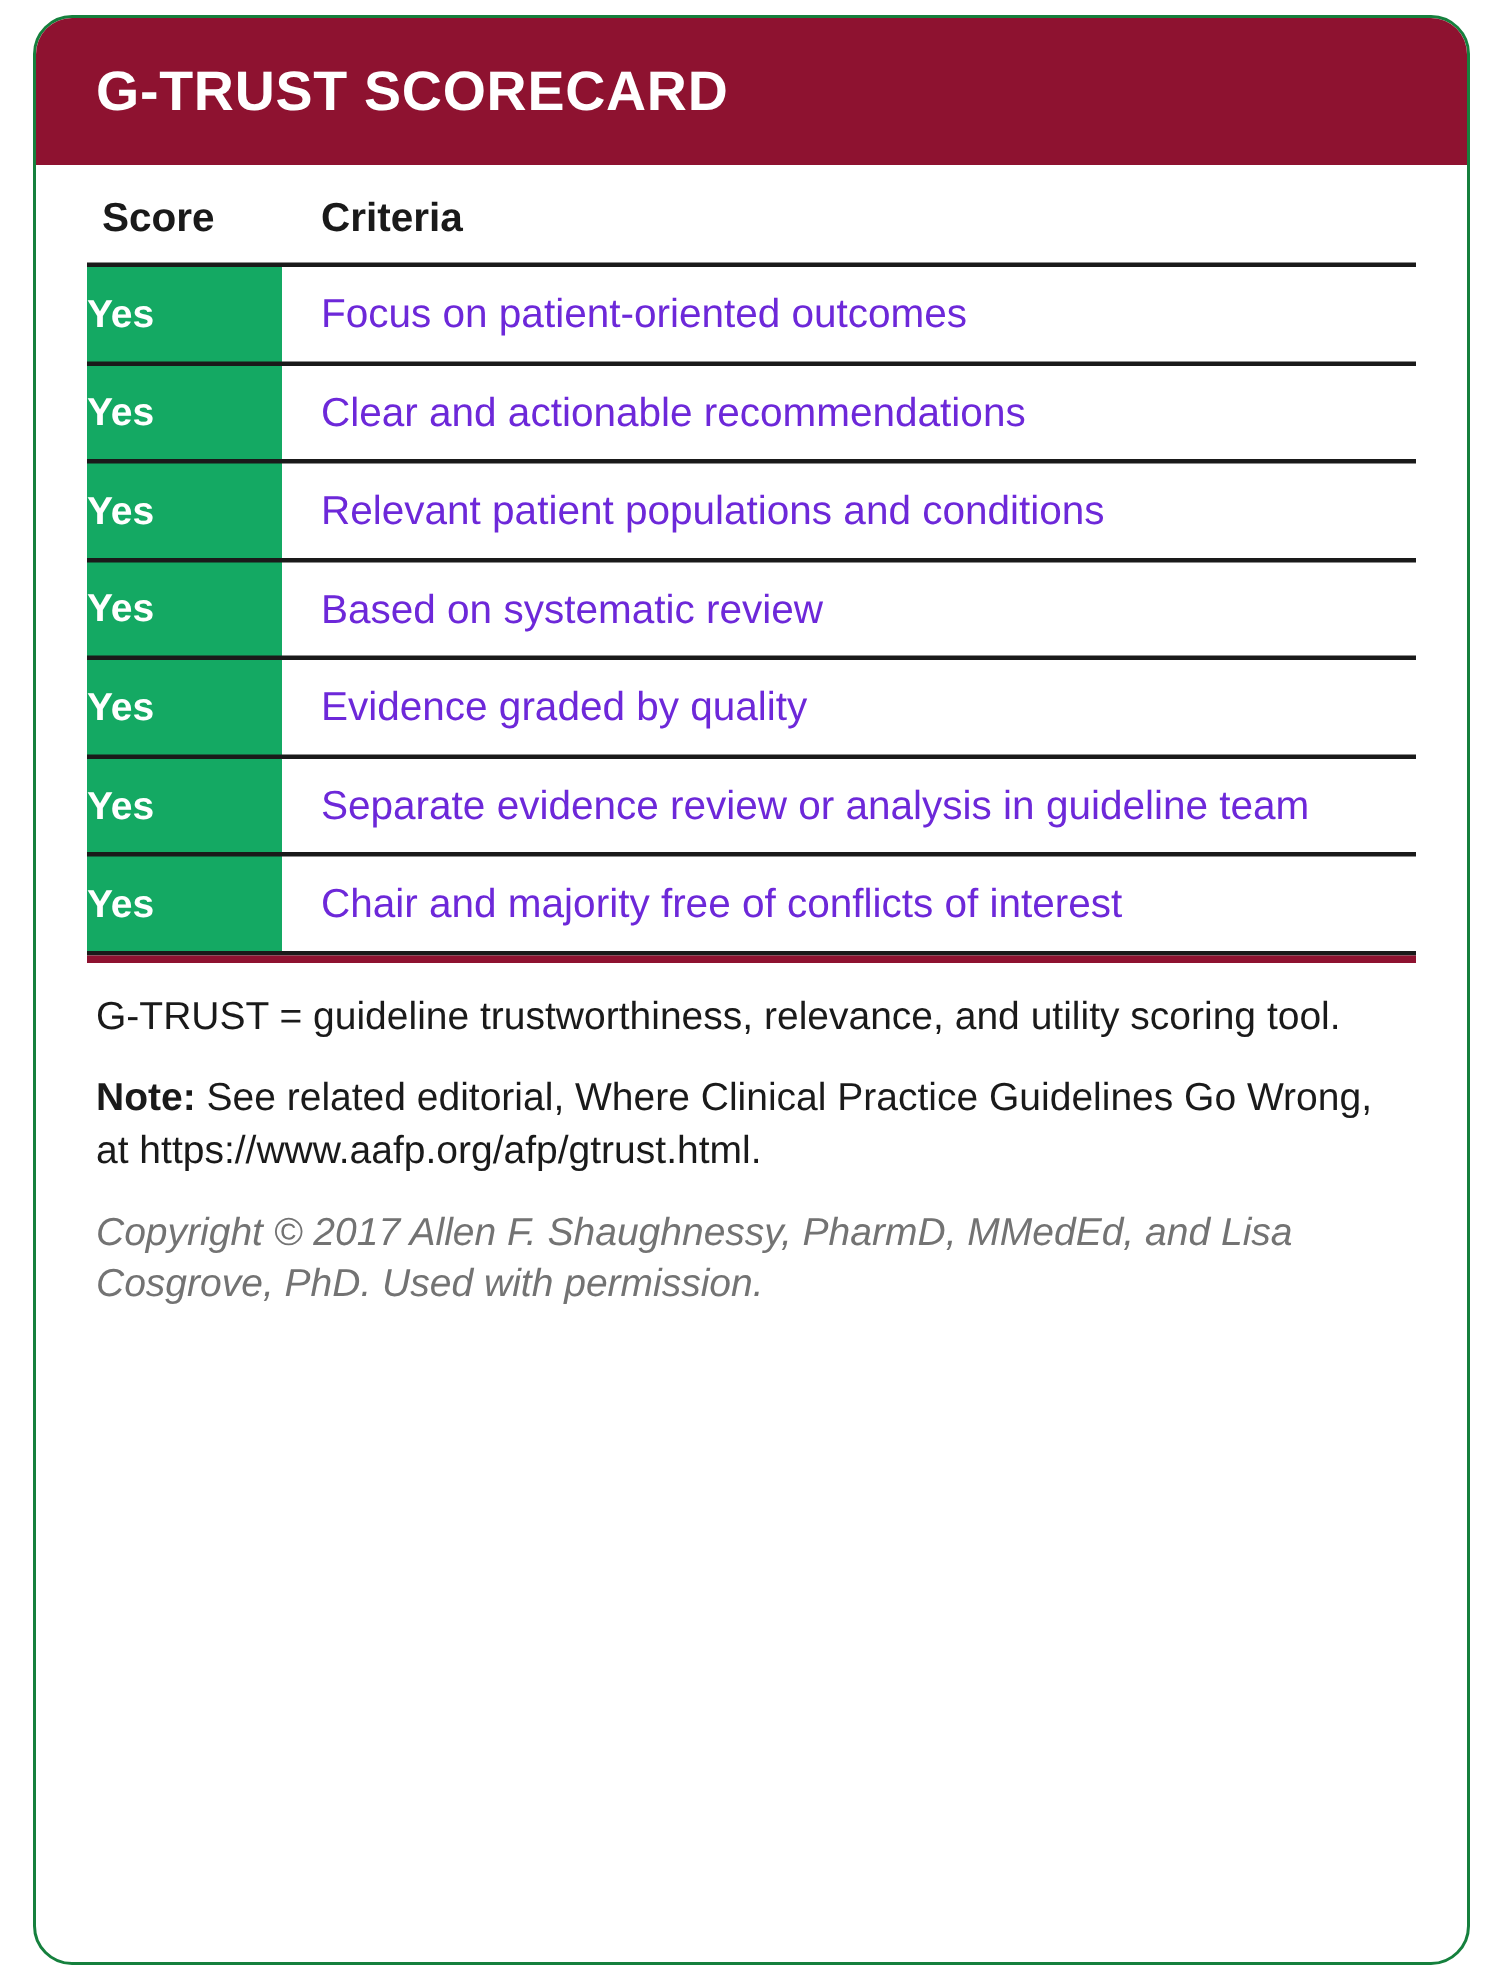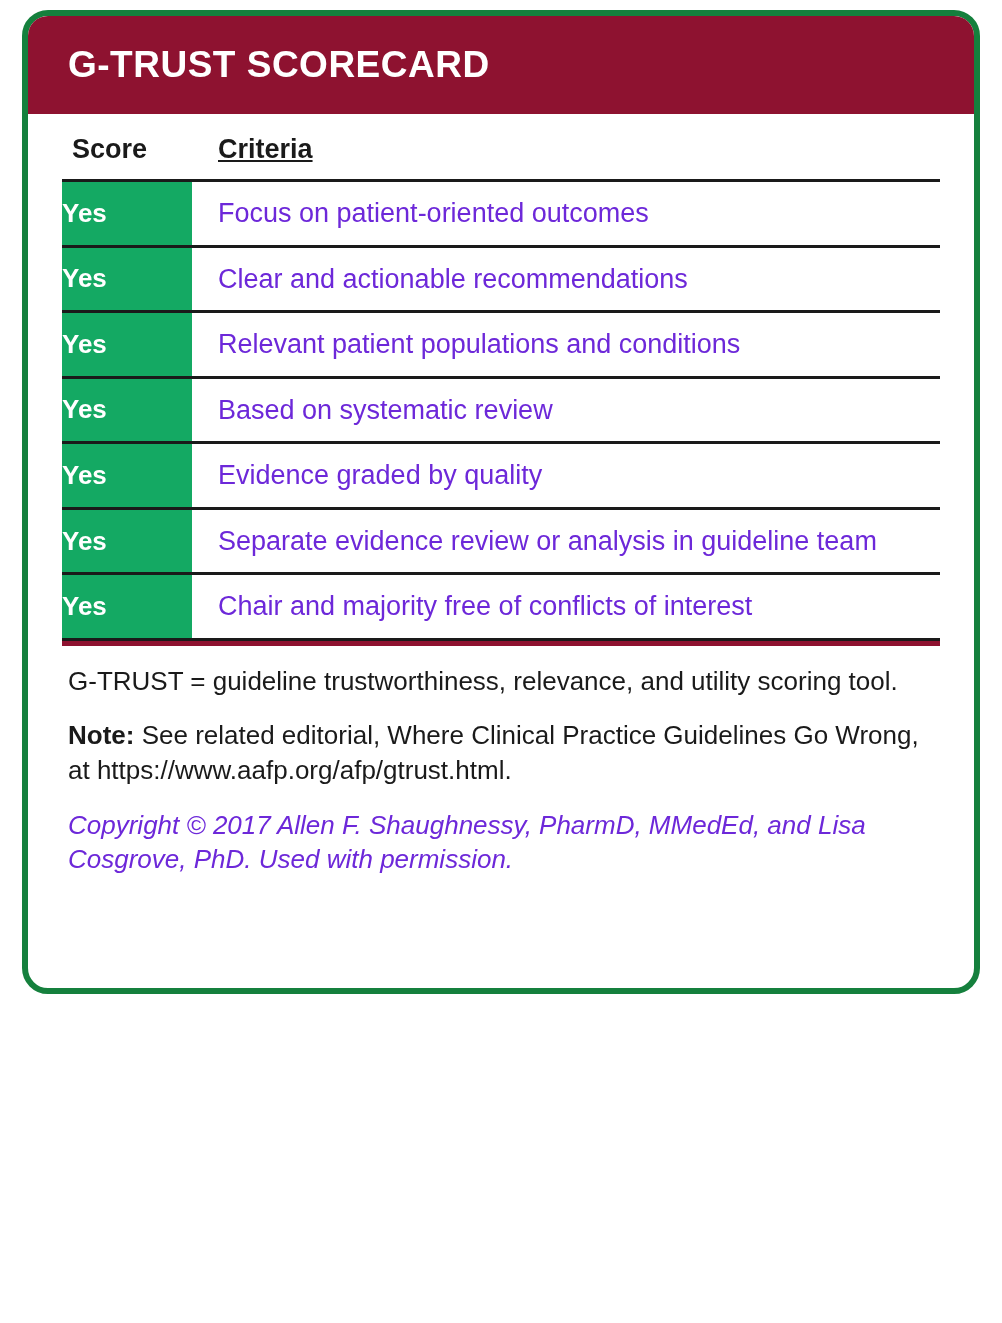--- a/index.html
+++ b/index.html
@@ -12,23 +12,23 @@
     height: 1323px;
     font-family: "Liberation Sans", sans-serif;
     -webkit-font-smoothing: antialiased;
   }
 
   .card {
     position: absolute;
     left: 22px;
     top: 10px;
     width: 958px;
-    height: 984px;
+    height: 1300px;
     box-sizing: border-box;
-    border: 6px solid #15803d;
+    border: 2px solid #15803d;
     border-radius: 26px;
     background: #ffffff;
     overflow: hidden;
   }
 
   .header {
     background: #8e1230;
     height: 98px;
     display: flex;
     align-items: center;
@@ -58,21 +58,21 @@
 
   .th-score, .th-criteria {
     font-size: 27px;
     font-weight: bold;
     color: #1a1a1a;
     text-align: left;
     padding: 6px 0 14px 0;
     vertical-align: bottom;
   }
   .th-score { padding-left: 10px; }
-  .th-criteria { padding-left: 26px; text-decoration: underline; }
+  .th-criteria { padding-left: 26px; }
 
   td.score-cell {
     width: 130px;
     text-align: left;
     vertical-align: middle;
     color: #ffffff;
     font-size: 26px;
     font-weight: bold;
     padding: 0;
     border-top: 3px solid #1a1a1a;
@@ -113,21 +113,21 @@
   .note-line {
     font-size: 26px;
     color: #1a1a1a;
     line-height: 1.33;
     margin: 0 0 20px 0;
   }
   .note-line b { font-weight: bold; }
   .note-italic {
     font-style: italic;
     font-size: 26px;
-    color: #6d28d9;
+    color: #737373;
     line-height: 1.33;
     margin: 0;
   }
 </style>
 </head>
 <body>
 
 <div class="card">
 
   <div class="header">

